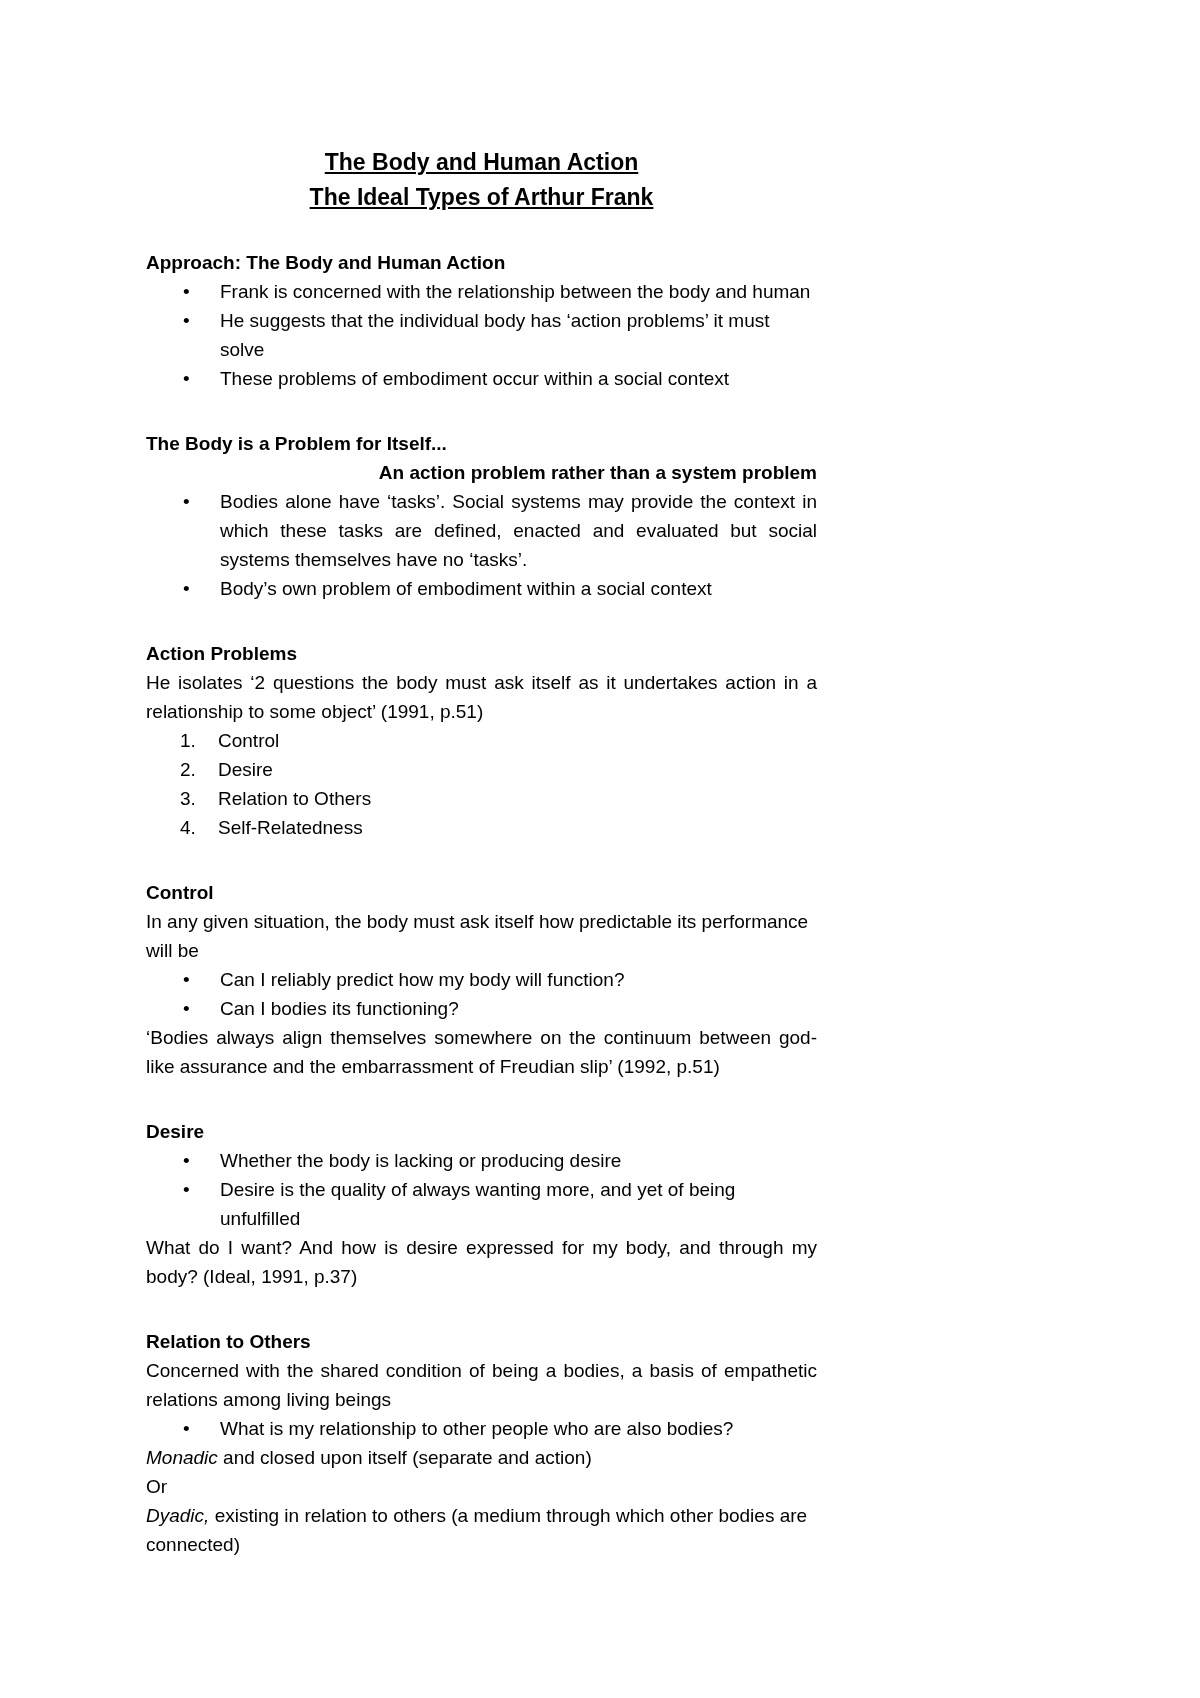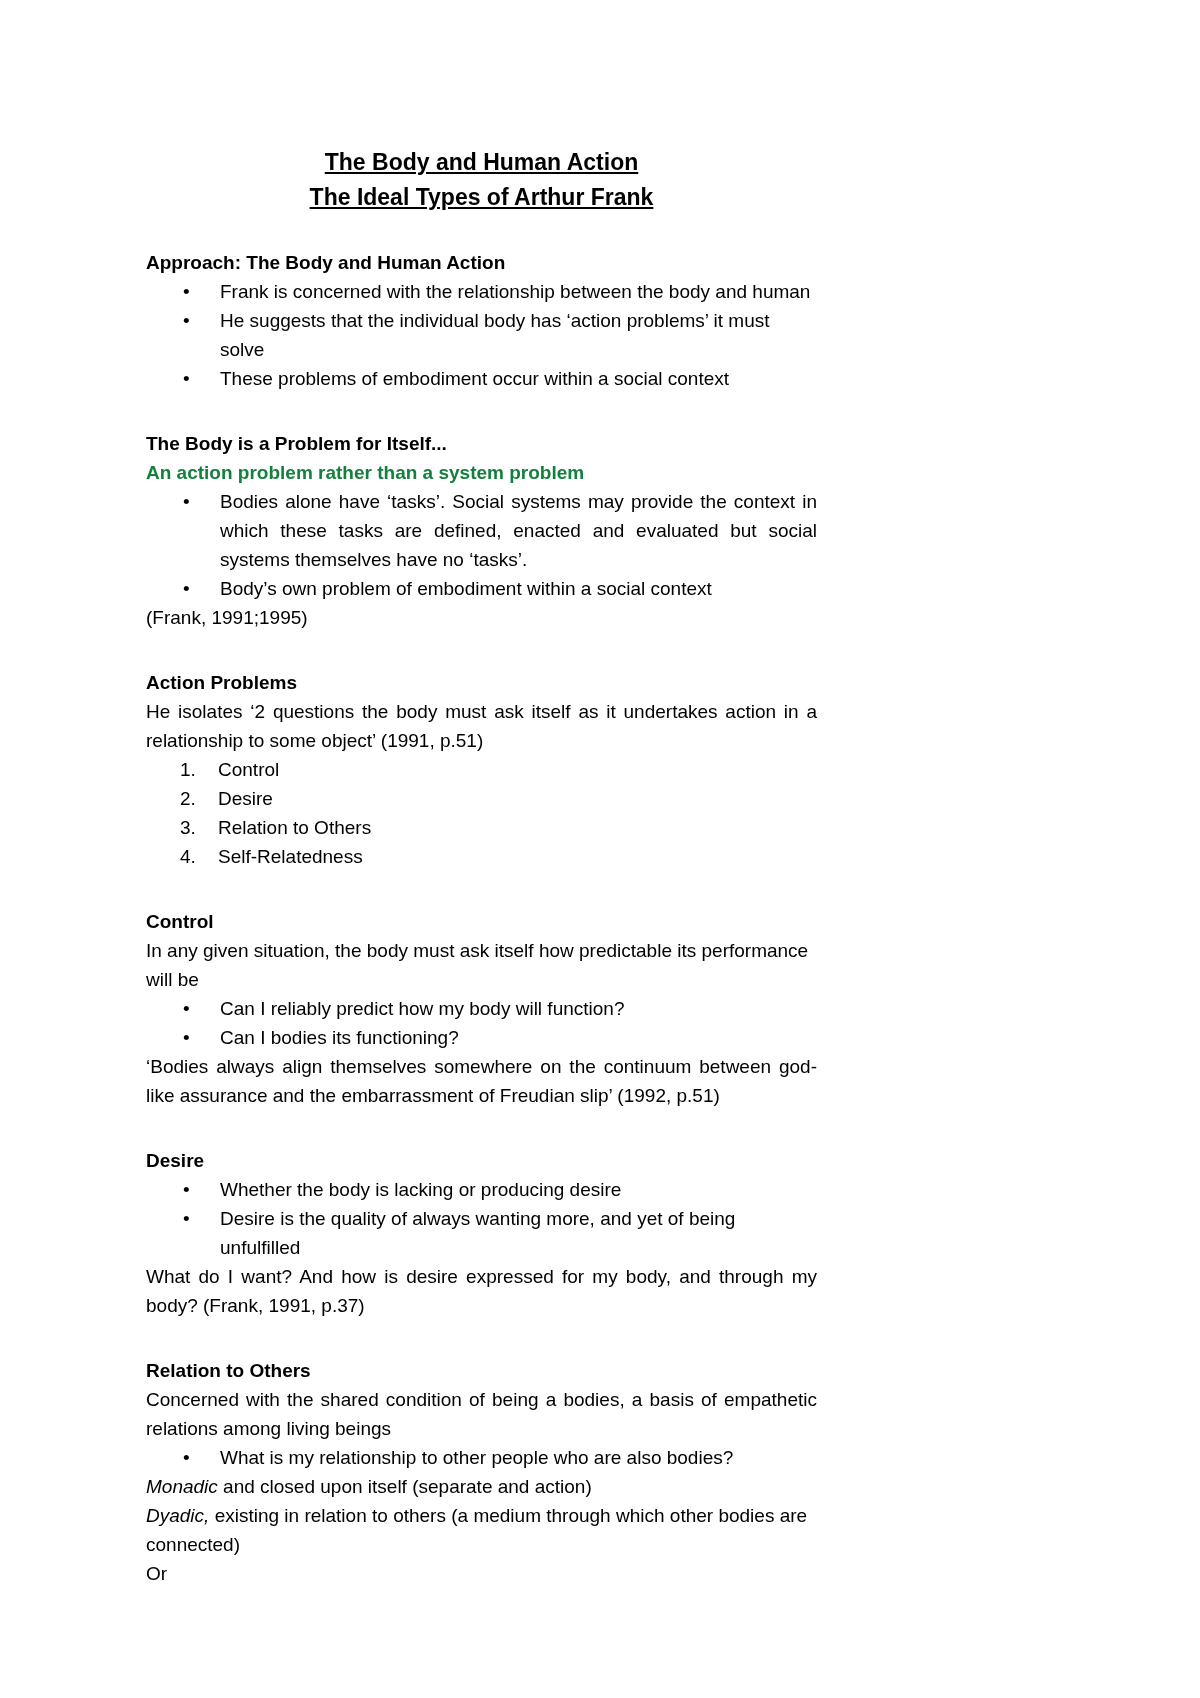--- a/index.html
+++ b/index.html
@@ -18,21 +18,21 @@
   .doc-title {
     text-align: center;
     font-weight: bold;
     font-size: 23px;
     line-height: 35px;
     margin-bottom: 33px;
   }
   .doc-title .tline { text-decoration: underline; }
   .section + .section { margin-top: 36px; }
   .heading { font-weight: bold; }
-  .red-subheading { color: #15803d; font-weight: bold; }
+  .red-subheading { color: #000000; font-weight: bold; text-align: right; }
   .para { margin: 0; }
   .justify { text-align: justify; }
   .bullet-item { position: relative; padding-left: 74px; }
   .bullet-item > .marker { position: absolute; left: 37px; top: 0; }
   .num-item { position: relative; padding-left: 72px; }
   .num-item > .num { position: absolute; left: 34px; top: 0; }
   .italic { font-style: italic; }
 </style>
 </head>
 <body>
@@ -64,21 +64,20 @@
     <div class="heading">The Body is a Problem for Itself...</div>
     <div class="red-subheading">An action problem rather than a system problem</div>
     <div class="bullet-item justify">
       <span class="marker">•</span>
       <span>Bodies alone have ‘tasks’. Social systems may provide the context in which these tasks are defined, enacted and evaluated but social systems themselves have no ‘tasks’.</span>
     </div>
     <div class="bullet-item">
       <span class="marker">•</span>
       <span>Body’s own problem of embodiment within a social context</span>
     </div>
-    <div class="para">(Frank, 1991;1995)</div>
   </div>
 
   <div class="section">
     <div class="heading">Action Problems</div>
     <div class="para justify">He isolates ‘2 questions the body must ask itself as it undertakes action in a relationship to some object’ (1991, p.51)</div>
     <div class="num-item">
       <span class="num">1.</span>
       <span>Control</span>
     </div>
     <div class="num-item">
@@ -112,32 +111,32 @@
   <div class="section">
     <div class="heading">Desire</div>
     <div class="bullet-item">
       <span class="marker">•</span>
       <span>Whether the body is lacking or producing desire</span>
     </div>
     <div class="bullet-item">
       <span class="marker">•</span>
       <span>Desire is the quality of always wanting more, and yet of being unfulfilled</span>
     </div>
-    <div class="para justify">What do I want? And how is desire expressed for my body, and through my body? (Frank, 1991, p.37)</div>
+    <div class="para justify">What do I want? And how is desire expressed for my body, and through my body? (Ideal, 1991, p.37)</div>
   </div>
 
   <div class="section">
     <div class="heading">Relation to Others</div>
     <div class="para justify">Concerned with the shared condition of being a bodies, a basis of empathetic relations among living beings</div>
     <div class="bullet-item">
       <span class="marker">•</span>
       <span>What is my relationship to other people who are also bodies?</span>
     </div>
     <div class="para">
       <span class="italic">Monadic</span><span> and closed upon itself (separate and action)</span>
     </div>
+    <div class="para">Or</div>
     <div class="para">
       <span class="italic">Dyadic,</span><span> existing in relation to others (a medium through which other bodies are connected)</span>
     </div>
-    <div class="para">Or</div>
   </div>
 
 </div>
 
 </body></html>

